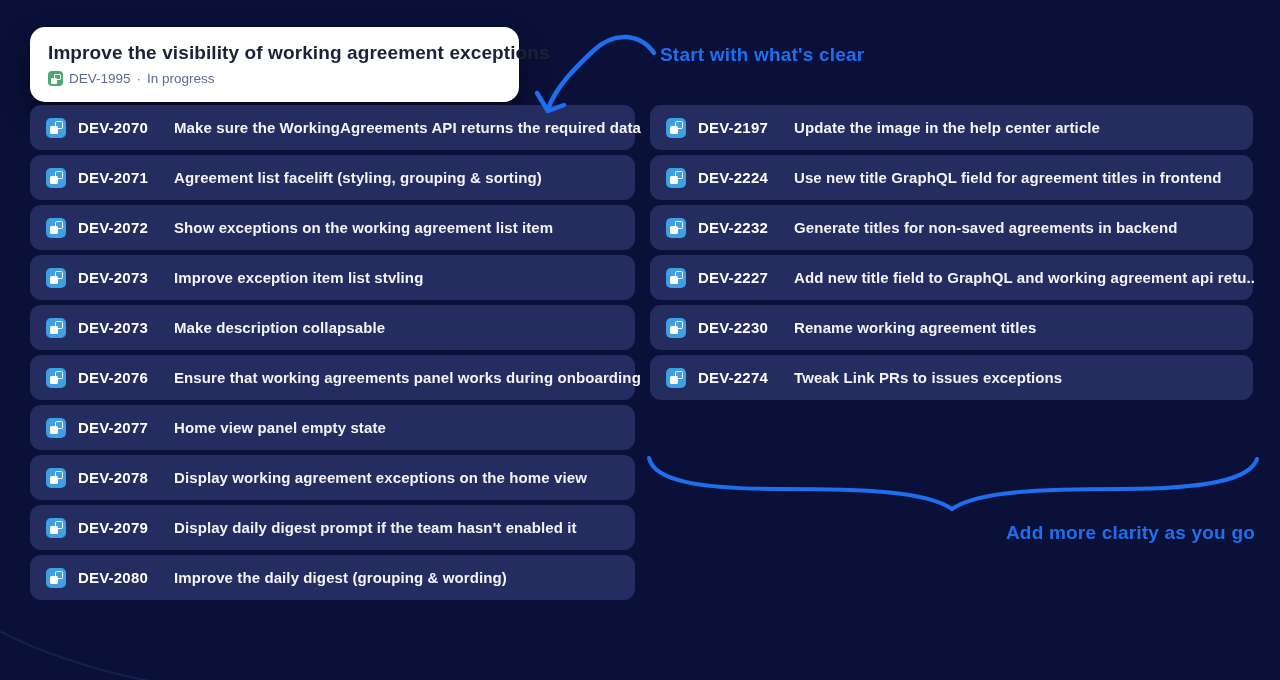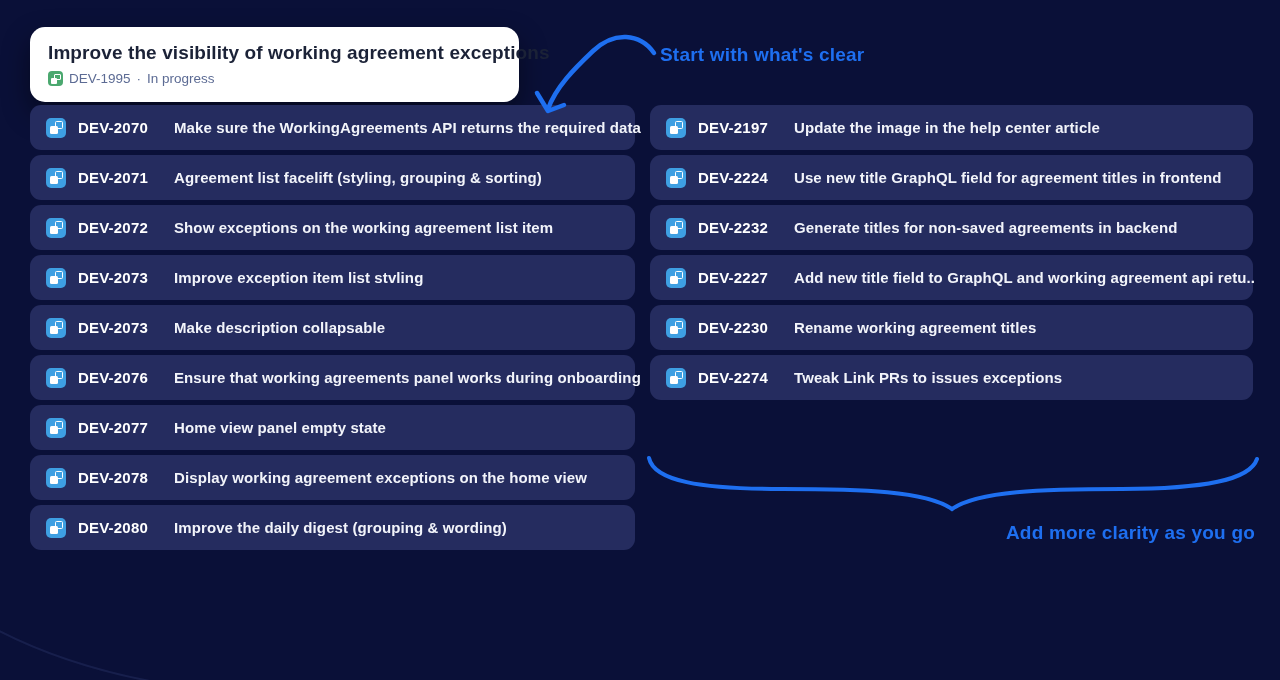--- a/index.html
+++ b/index.html
@@ -172,20 +172,28 @@
 
   <div class="row">
     <span class="ticket-icon">
       <span class="back"></span>
         <span class="front"></span>
     </span>
     <span class="ticket-id">DEV-2078</span>
     <span class="ticket-title">Display working agreement exceptions on the home view</span>
   </div>
 
+  <div class="row">
+    <span class="ticket-icon">
+      <span class="back"></span>
+        <span class="front"></span>
+    </span>
+    <span class="ticket-id">DEV-2079</span>
+    <span class="ticket-title">Display daily digest prompt if the team hasn't enabled it</span>
+  </div>
 
   <div class="row">
     <span class="ticket-icon">
       <span class="back"></span>
         <span class="front"></span>
     </span>
     <span class="ticket-id">DEV-2080</span>
     <span class="ticket-title">Improve the daily digest (grouping &amp; wording)</span>
   </div>
 </div>

